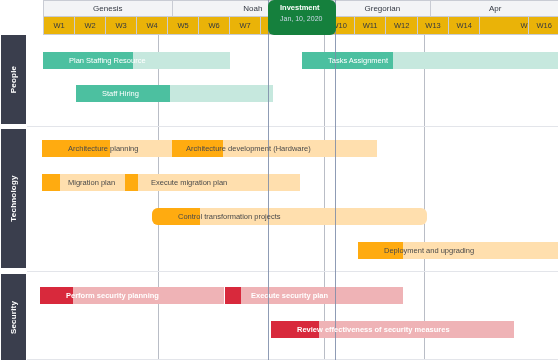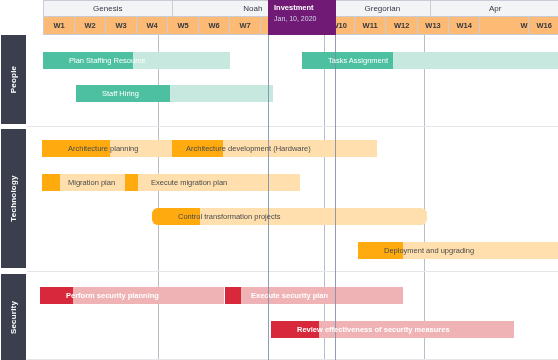--- a/index.html
+++ b/index.html
@@ -39,38 +39,39 @@
     border-bottom:1px solid #c9ccd4;
     background:#f3f4f6;
     display:flex;align-items:center;justify-content:center;
     font-size:8px;color:#333842;
   }
   .grp:last-child{border-right:1px solid #c9ccd4;}
   .wk{
     box-sizing:border-box;
     border-left:1px solid #c9ccd4;
     border-bottom:1px solid #c9ccd4;
-    background:#fdba74;
+    background:#eab308;
     display:flex;align-items:center;justify-content:center;
-    font-size:7.5px;color:#333842;font-weight:bold;
+    font-size:7.5px;color:#333842;
   }
   .wk:last-child{border-right:1px solid #c9ccd4;}
 
   
   .marker{
     position:absolute;top:0;width:1px;height:360px;
     background:#7b8ba8;opacity:.85;
   }
   .tooltip{
     position:absolute;
-    background:#701a75;
+    background:#15803d;
     color:#ffffff;
     box-sizing:border-box;
-    padding:3px 5px 0 6px;
+    padding:3px 5px 0 12px;
     z-index:30;
+    border-radius:6px;
   }
   .tooltip .t-title{font-size:7.5px;font-weight:bold;line-height:10px;}
   .tooltip .t-sub{font-size:7px;line-height:12px;color:#cdd8e8;}
 
   
   .grid{position:absolute;left:27px;top:35px;width:531px;height:325px;background:#fff;}
   .vline{position:absolute;top:0;width:1px;height:325px;background:#d9dce2;}
   .vline.major{background:#b9bdc6;}
   .hline{position:absolute;left:0;width:531px;height:1px;background:#e3e5ea;}
 

